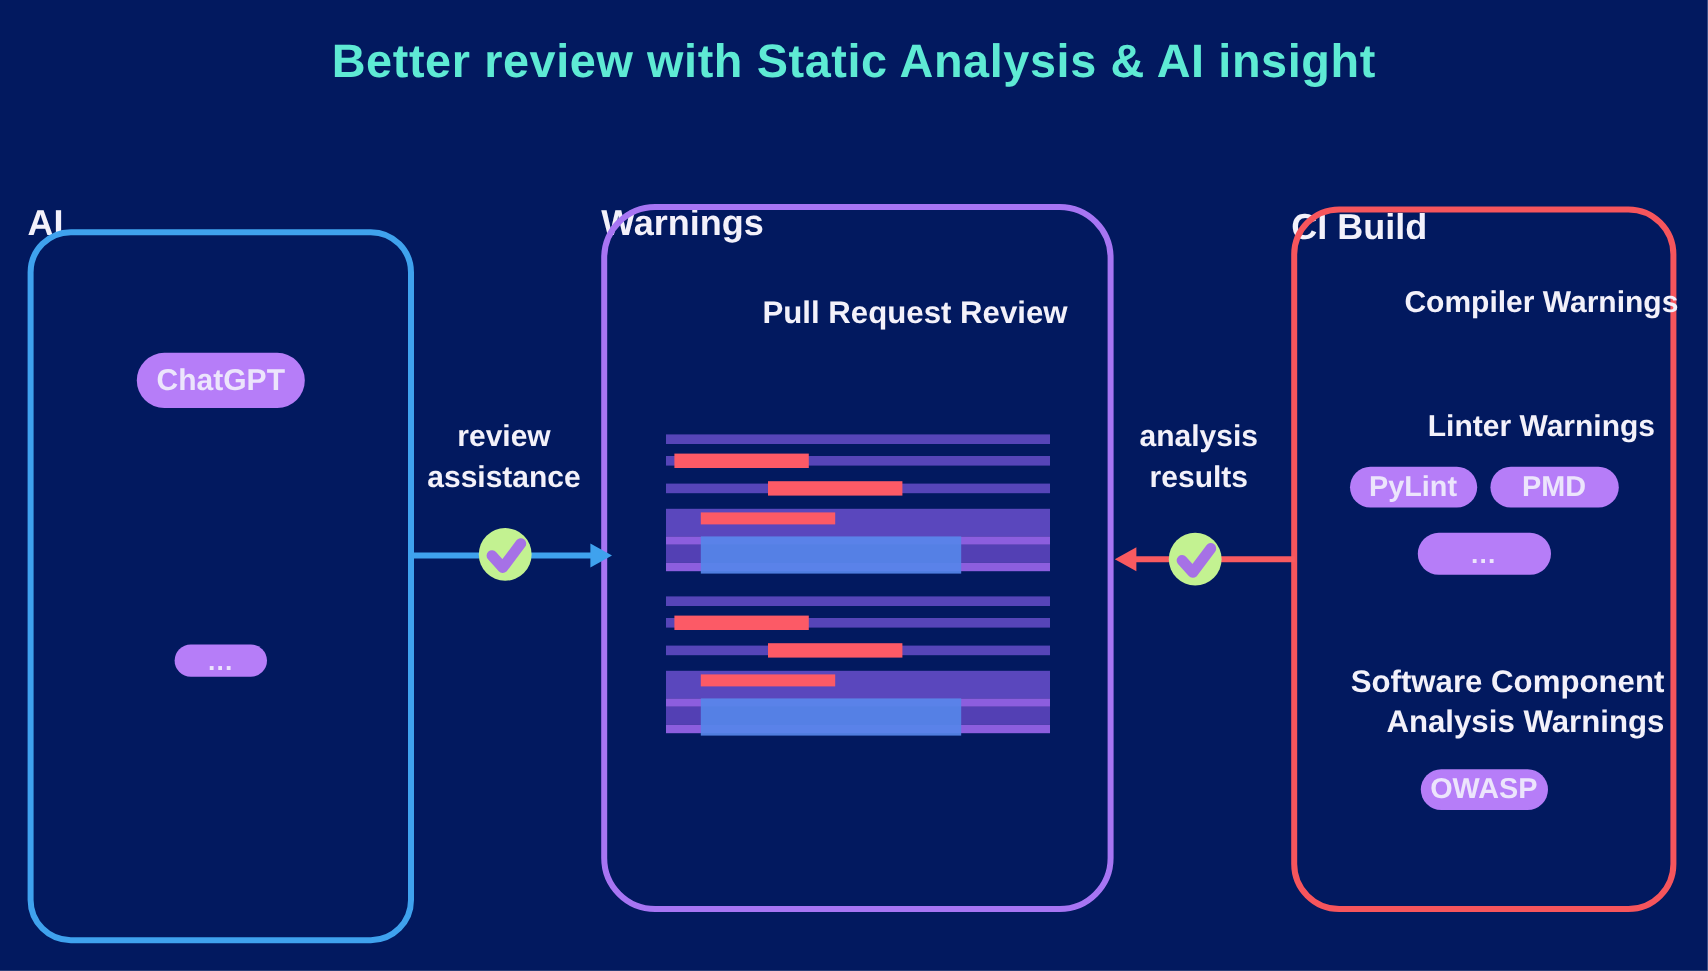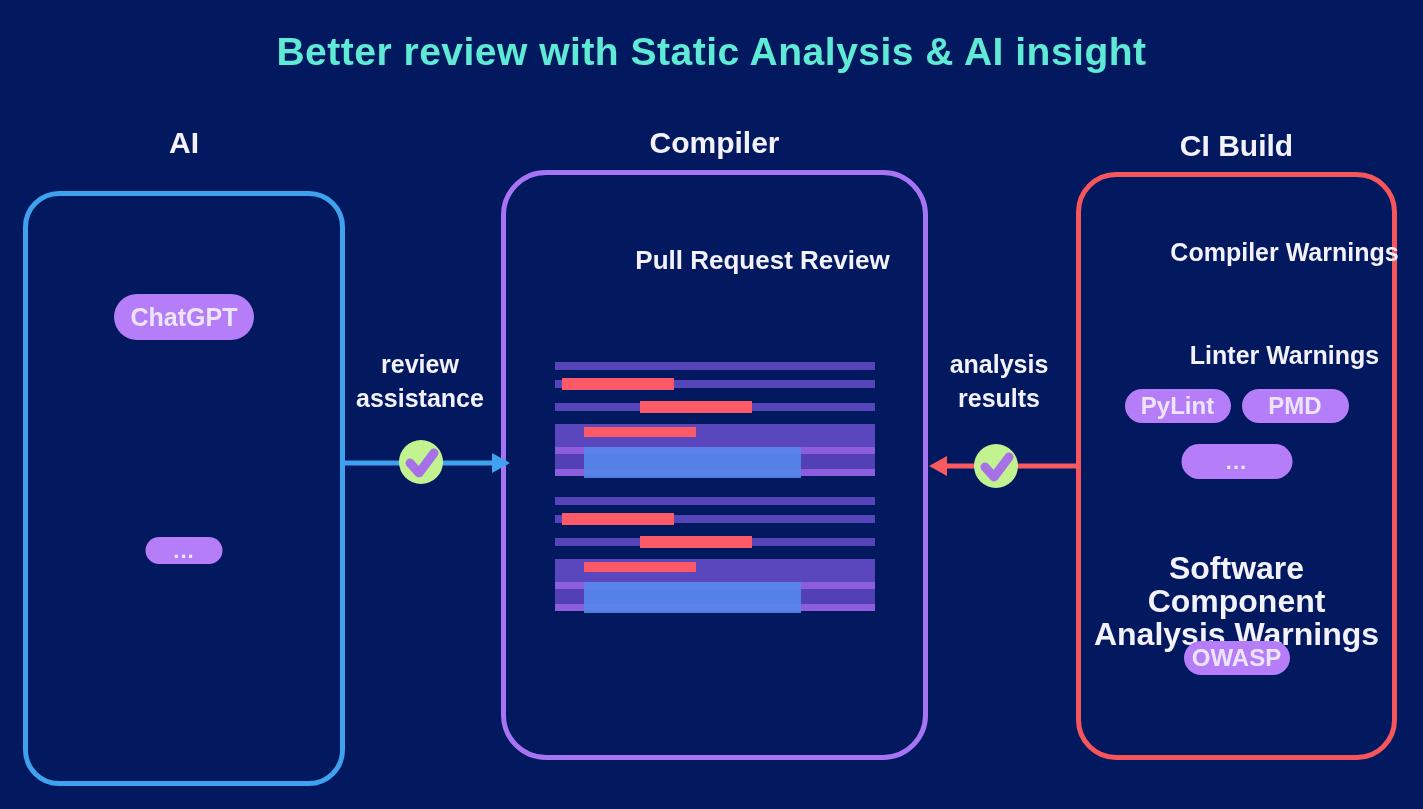--- a/index.html
+++ b/index.html
@@ -10,22 +10,22 @@
     background:var(--background,#02195f);
     overflow:hidden;
   }
   .main-title{
     position:absolute;top:30px;left:0;width:1423px;
     text-align:center;
     font-size:39px;font-weight:bold;
     color:#5eead4;letter-spacing:.5px;
   }
   .box-title{
-    position:absolute;text-align:center;
-    font-size:30px;font-weight:bold;color:#f3f1fa;
+    position:absolute;text-align:left;
+    font-size:30px;font-weight:bold;color:#f3f1fa;margin-top:44px;
   }
   .panel{
     position:absolute;
     border-radius:38px;
     box-sizing:border-box;
     background:transparent;
   }
   #ai-panel{left:23px;top:167px;width:322px;height:595px;border:5px solid var(--ai-border);border-radius:36px;margin-top:24px;}
   #bitbucket-panel{left:501px;top:170px;width:427px;height:590px;border:5px solid var(--bitbucket-border);border-radius:45px;}
   #ci-panel{left:1076px;top:172px;width:321px;height:588px;border:5px solid var(--ci-border);border-radius:40px;}
@@ -41,21 +41,21 @@
   .pill-azure{top:202px;width:139px;height:84px;border-radius:40px;font-size:26px;line-height:33px;padding:0 10px;}
   .pill-dots-ai{top:341px;width:77px;height:27px;border-radius:14px;font-size:22px;line-height:14px;letter-spacing:1px;}
 
   .panel-heading{
     position:absolute;left:0;width:100%;text-align:center;
     font-weight:bold;color:#f3f1fa;padding-left:48px;
   }
   #pr-heading{top:70px;font-size:26px;}
   #compiler-heading{top:61px;font-size:25px;}
   #linter-heading{top:164px;font-size:25px;}
-  #sca-heading{top:375px;font-size:32px;line-height:33px;padding:0 5px;box-sizing:border-box;}
+  #sca-heading{top:375px;font-size:26px;line-height:33px;padding:0 5px;box-sizing:border-box;text-align:right;}
 
   .ci-pill-row{
     position:absolute;top:212px;left:0;width:100%;
     display:flex;justify-content:center;gap:11px;
   }
   .ci-pill{
     position:static;transform:none;
     background:var(--pill);color:var(--pill-text);
     display:flex;align-items:center;justify-content:center;
     font-weight:bold;font-size:24px;border-radius:18px;
@@ -88,21 +88,21 @@
   #analysis-arrow{left:928px;top:436px;}
 </style>
 </head>
 <body>
 
 <div id="canvas">
 
   <div class="main-title">Better review with Static Analysis &amp; AI insight</div>
 
   <div class="box-title" style="left:23px;top:126px;width:322px;">AI</div>
-  <div class="box-title" style="left:501px;top:126px;width:427px;">Compiler</div>
+  <div class="box-title" style="left:501px;top:126px;width:427px;">Warnings</div>
   <div class="box-title" style="left:1076px;top:129px;width:321px;">CI Build</div>
 
   <div class="panel" id="ai-panel">
     <div class="pill pill-chatgpt">ChatGPT</div>
     <div class="pill pill-dots-ai">...</div>
   </div>
 
   <div class="panel" id="bitbucket-panel">
     <div class="panel-heading" id="pr-heading">Pull Request Review</div>
     <div id="diff">

